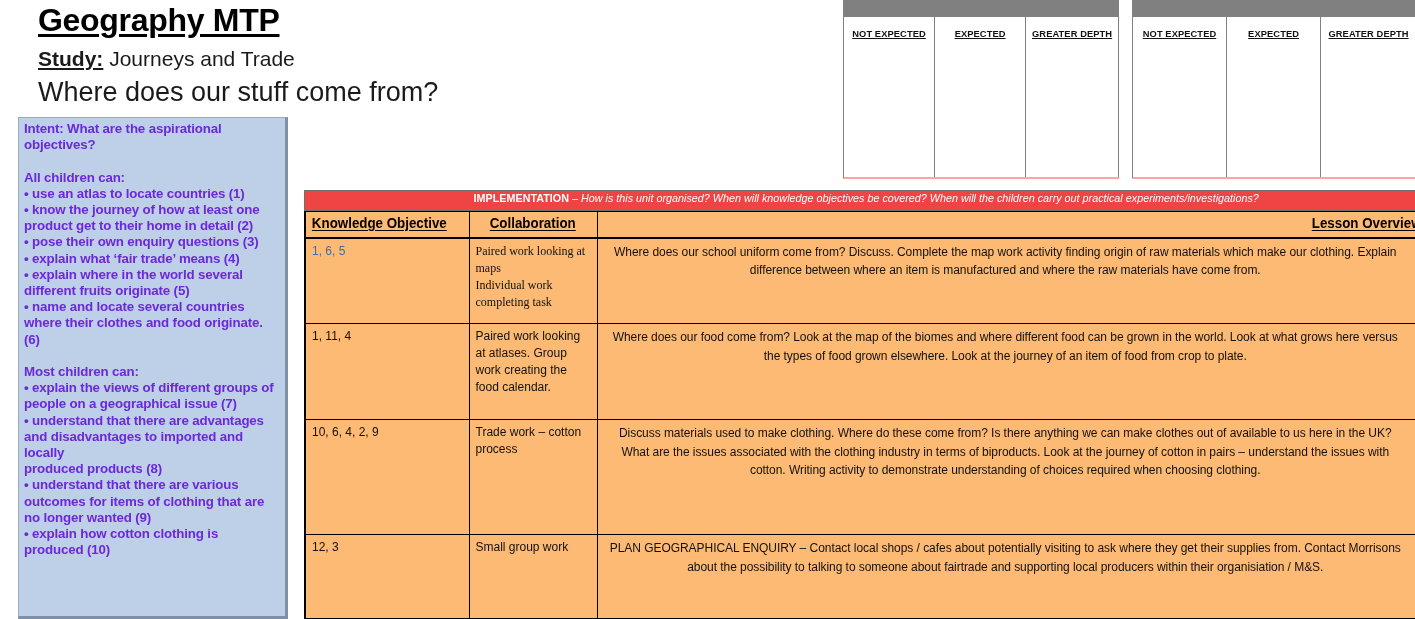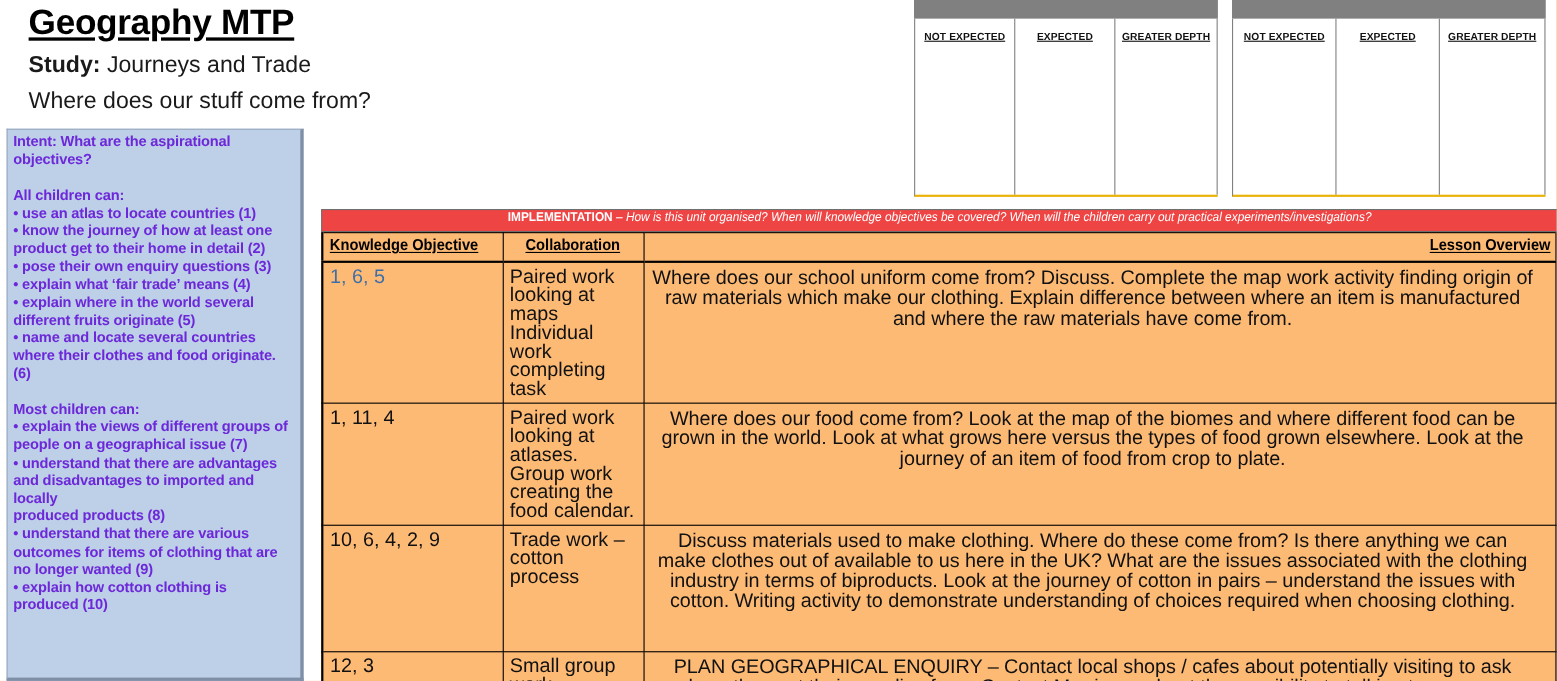--- a/index.html
+++ b/index.html
@@ -3,40 +3,40 @@
 <meta charset="utf-8">
 <style>
   html,body{margin:0;padding:0;}
   body{
     width:1415px;height:619px;
     background:#ffffff;
     font-family:"Liberation Sans", sans-serif;
     overflow:hidden;
     position:relative;
   }
-  .page{position:absolute;left:4px;top:0;width:1329px;height:619px;}
+  .page{position:absolute;left:16px;top:0;width:1329px;height:619px;}
 
   
   .title-block{position:absolute;left:22px;top:0px;width:560px;}
   .doc-title{
     font-size:32px;font-weight:bold;color:#000;
     font-family:"Liberation Sans", sans-serif;
     letter-spacing:-0.3px;line-height:36px;
     text-decoration:underline;
     text-underline-offset:3px;
     display:inline-block;
     margin-top:2px;
   }
   .study-line{
     font-size:21px;color:#1a1a1a;line-height:30px;margin-top:6px;
     font-family:"Liberation Sans", sans-serif;
   }
-  .study-line b{font-weight:bold;}
+  .study-line b{font-weight:bold;text-decoration:underline;}
   .enquiry-line{
-    font-size:21px;color:#1a1a1a;line-height:30px;margin-top:3px;
+    font-size:27px;color:#1a1a1a;line-height:30px;margin-top:3px;
     font-family:"Liberation Sans", sans-serif;
   }
 
   
   .intent-box{
     position:absolute;left:2px;top:117px;width:270px;height:502px;
     background:#bdd0e8;
     border:1px solid #9aa9bd;
     border-right:3px solid #7f8fa6;
     border-bottom:3px solid #7f8fa6;
@@ -58,21 +58,21 @@
   .assess-box{position:absolute;top:0px;}
   .assess-box.one{left:827px;width:276px;}
   .assess-box.two{left:1116px;width:285px;}
   .assess-bar{
     height:17px;background:#808080;border:1px solid #808080;
     box-sizing:border-box;
   }
   .assess-grid{
     display:flex;height:162px;
     border-left:1px solid #808080;
-    border-bottom:2px solid #eab308;
+    border-bottom:2px solid #fca5a5;
     box-sizing:border-box;
     background:#fff;
   }
   .assess-col{
     flex:1;border-right:1px solid #808080;
     box-sizing:border-box;
     padding-top:6px;
     text-align:center;
   }
   .assess-col.wide{flex:1.02;}
@@ -133,21 +133,21 @@
     text-underline-offset:2px;
     display:inline-block;
     transform:scaleX(0.92);
   }
   .th-ko{padding-left:5px;text-align:left;}
   .th-collab{text-align:center;padding-left:2px;}
   .th-lesson{text-align:right;}
 
   td.cell{
     font-family:"Liberation Sans Narrow","Liberation Sans", sans-serif;
-    font-size:18px;
+    font-size:12px;
     line-height:17px;
     color:#111;
     padding:4px 5px 4px 6px;
   }
   td.ko{color:#3f6fa8;}
   td.ko.dark{color:#111;}
   td.lesson{
     padding:4px 20px 4px 7px;
     line-height:18.5px;
     letter-spacing:-0.05px;
@@ -242,21 +242,21 @@
             <span class="th-label">Collaboration</span>
           </th>
           <th class="th-lesson">
             <span class="th-label">Lesson Overview</span>
           </th>
         </tr>
       </thead>
       <tbody>
         <tr class="r1">
           <td class="cell ko">1, 6, 5</td>
-          <td class="cell collab" style="white-space:pre-line;">Paired work looking at maps
+          <td class="cell collab" style="white-space:pre-line;font-family:Liberation Serif, serif;">Paired work looking at maps
 Individual work completing task</td>
           <td class="cell lesson">Where does our school uniform come from?  Discuss.  Complete the map work activity finding origin of raw materials which make our clothing.  Explain difference between where an item is manufactured and where the raw materials have come from.</td>
         </tr>
         <tr class="r2">
           <td class="cell ko dark">1, 11, 4</td>
           <td class="cell collab">Paired work looking at atlases.  Group work creating the food calendar.</td>
           <td class="cell lesson">Where does our food come from?  Look at the map of the biomes and where different food can be grown in the world.  Look at what grows here versus the types of food grown elsewhere.  Look at the journey of an item of food from crop to plate.</td>
         </tr>
         <tr class="r3">
           <td class="cell ko dark">10, 6, 4, 2, 9</td>

